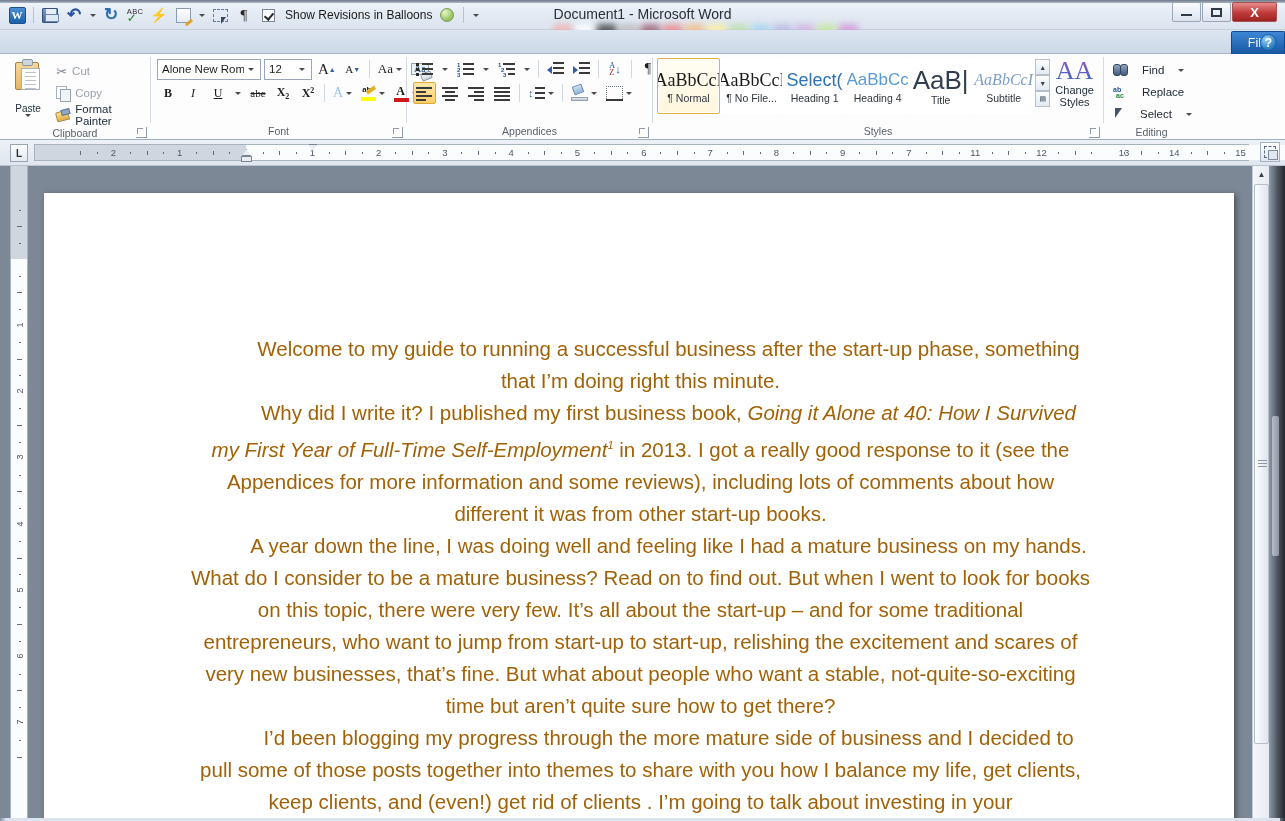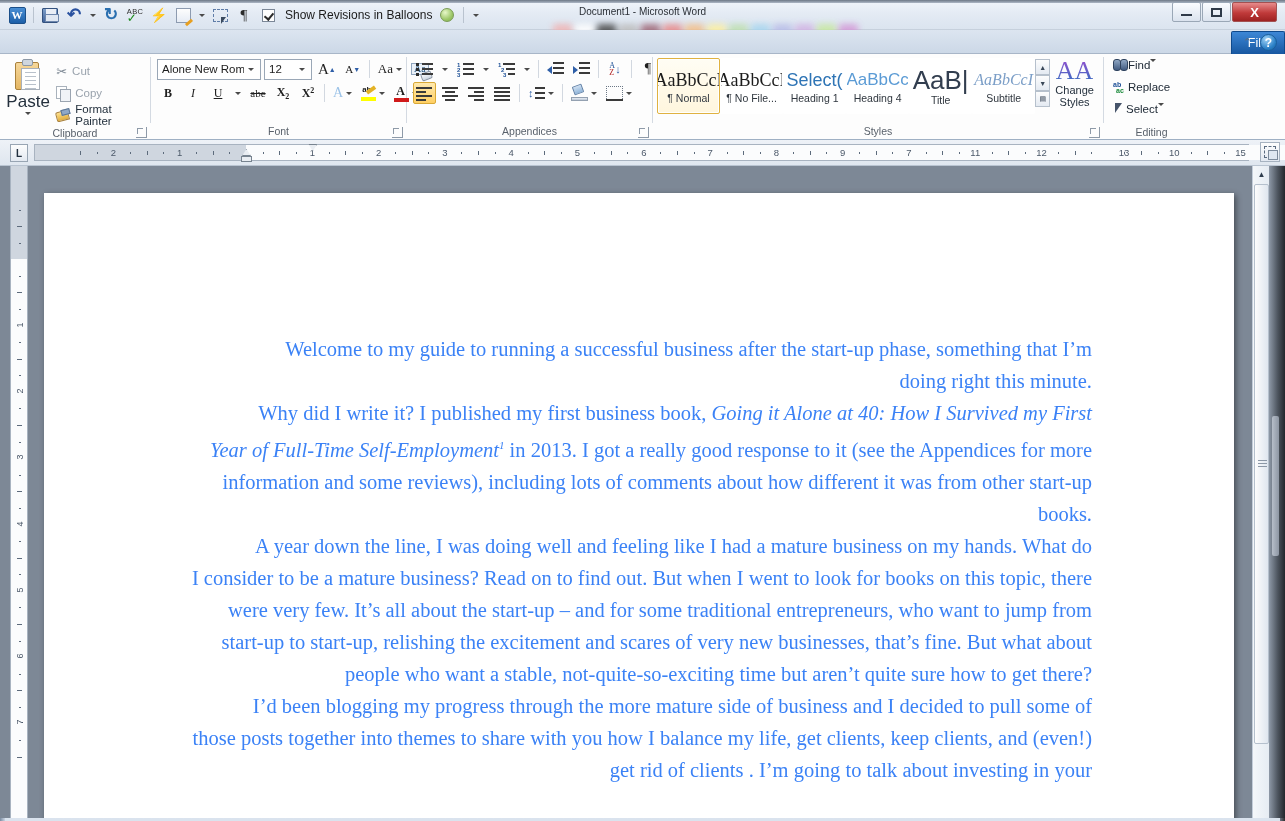--- a/index.html
+++ b/index.html
@@ -71,21 +71,21 @@
   .chk-ico{width:13px;height:13px;border:1px solid #7b8797;background:#fdfdfd;position:relative;}
   .chk-ico:after{content:"";position:absolute;left:3px;top:1px;width:4px;height:7px;
     border:solid #2b2b2b;border-width:0 2px 2px 0;transform:rotate(40deg);}
   .qat-label{font-size:12px;color:#1b1b1b;margin-left:4px;margin-right:2px;}
   .greenball{width:14px;height:14px;border-radius:50%;
     background:radial-gradient(circle at 35% 30%,#e7f7c9,#9ec86a 60%,#7fae4e);
     border:1px solid #7a9b55;}
 
   #win-title {
     position:absolute; left:0; right:0; top:6px; text-align:center;
-    font-size:10px; color:#2a2f36; pointer-events:none;
+    font-size:14px; color:#2a2f36; pointer-events:none;
   }
 
   
   #ghost-swatches{
     position:absolute; left:553px; top:22px; width:330px; height:19px;
     display:flex; gap:3px; align-items:center;
     filter: blur(3px); opacity:.85; pointer-events:none;
   }
   #ghost-swatches div{ width:19px; height:15px; border-radius:2px; }
 
@@ -138,21 +138,21 @@
   
   .paste-btn{ width:54px; display:flex; flex-direction:column; align-items:center; padding-top:2px;}
   .clipboard-ico{ width:30px;height:32px; position:relative;}
   .clipboard-ico .board{position:absolute;left:2px;top:3px;width:24px;height:28px;
      background:linear-gradient(#f6d79a,#e4b663);border:1px solid #a9813c;border-radius:2px;}
   .clipboard-ico .clip{position:absolute;left:9px;top:0px;width:11px;height:7px;
      background:#cfd6de;border:1px solid #8c98a6;border-radius:2px;}
   .clipboard-ico .sheet{position:absolute;left:8px;top:9px;width:19px;height:22px;
      background:#fff;border:1px solid #a8b0ba;}
   .clipboard-ico .sheet i{display:block;height:1px;background:#b9c1cb;margin:3px 3px 0 3px;font-style:normal;}
-  .paste-lbl{font-size:17px;color:#24303d;margin-top:1px;}
+  .paste-lbl{font-size:10px;color:#24303d;margin-top:12px;}
   .cb-item{ display:flex;align-items:center;gap:5px; height:22px; font-size:11.5px;color:#9aa3ad; padding:0 4px;}
   .cb-item.enabled{ color:#23303d; }
   .cut-ico{ color:#7f8a96; font-size:13px; }
   .copy-ico{ width:14px;height:14px;position:relative;}
   .copy-ico:before{content:"";position:absolute;left:0;top:0;width:9px;height:11px;background:#fff;border:1px solid #a9b2bc;}
   .copy-ico:after{content:"";position:absolute;left:4px;top:3px;width:9px;height:11px;background:#f0f3f7;border:1px solid #9aa4b0;}
   .fp-ico{ width:16px;height:14px;position:relative;}
   .fp-ico:before{content:"";position:absolute;left:0;top:3px;width:11px;height:8px;background:linear-gradient(#ffe08a,#e2ae3e);border:1px solid #a9813c;border-radius:2px 0 0 2px;transform:rotate(-15deg);}
   .fp-ico:after{content:"";position:absolute;right:0;top:1px;width:7px;height:4px;background:#8fa8c7;border:1px solid #5d7694;transform:rotate(-15deg);}
 
@@ -220,21 +220,21 @@
   .stylebox .prev{ font-size:18px; line-height:24px; white-space:nowrap; color:#1c1c1c; }
   .stylebox .nm{ font-size:10.5px; color:#30373f; white-space:nowrap; }
   .styles-scroll{ width:15px; display:flex; flex-direction:column; justify-content:space-between; padding:1px 0;}
   .ssbtn{ width:15px;height:16px; border:1px solid #b6c0cc;background:linear-gradient(#fdfdfd,#e4eaf2);
      display:flex;align-items:center;justify-content:center;font-size:7px;color:#3a4758;}
   .chgstyles{ width:56px; display:flex; flex-direction:column; align-items:center; }
   .aa-ico{ font-family:"Liberation Serif",serif; font-size:26px; line-height:26px;
      background:linear-gradient(#9a4fd0,#2f6fc0); -webkit-background-clip:text; background-clip:text; color:transparent; }
 
   
-  .editrow{ display:flex;gap:0; height:22px; font-size:11.5px;color:#202b37; padding:0 3px;}
+  .editrow{ display:flex;align-items:center; gap:14px; height:22px; font-size:11.5px;color:#202b37; padding:0 3px;}
   .binoc{ position:relative; width:15px;height:12px;}
   .binoc:before,.binoc:after{content:"";position:absolute;top:0;width:6px;height:10px;border-radius:3px;
      background:linear-gradient(#8fa7c4,#405a80);border:1px solid #2f435f;}
   .binoc:before{left:0;} .binoc:after{right:0;}
   .repl-ico{position:relative;width:15px;height:13px;}
   .repl-ico .abv{position:absolute;left:0;top:0;font-size:7px;font-weight:bold;color:#1c4f96;}
   .repl-ico .acv{position:absolute;left:3px;bottom:0;font-size:7px;font-weight:bold;color:#1a8a3a;}
   .cursor-ico{position:relative;width:13px;height:13px;}
   .cursor-ico:after{content:"";position:absolute;left:2px;top:0;border-left:7px solid #46546a;
      border-bottom:10px solid transparent;border-right:3px solid transparent;}
@@ -270,22 +270,22 @@
   .vtick{ position:absolute; left:6px; width:5px; height:1px; background:#5d6b7c; }
   .vtick.dot{ left:8px; width:2px; }
   .vnum{ position:absolute; left:3px; font-size:9px; color:#4b5869;
      transform: rotate(-90deg); transform-origin:center; width:12px; text-align:center;}
   #page{
     position:absolute; left:44px; top:27px; width:1190px; height:640px;
     background:#fff; box-shadow:2px 2px 6px rgba(0,0,0,.45);
   }
   #doctext{
     position:absolute; left:145px; top:140px; width:903px;
-    font-family:Liberation Serif, serif; font-size:20.5px; line-height:32px;
-    color:#3b82f6; text-align:right;
+    font-family:Liberation Sans, sans-serif; font-size:20.5px; line-height:32px;
+    color:#a16207; text-align:center;
   }
   #doctext p{ text-indent:56px; margin:0; }
   #doctext i{ font-style:italic; }
   #doctext sup{ font-size:11px; vertical-align:super; font-style:italic; }
 
   
   #vscroll{ position:absolute; right:16px; top:0; width:17px; height:652px;
      background:linear-gradient(90deg,#f4f7fa,#e6ecf3); border-left:1px solid #c3cdd9; }
   .sb-arrow{ width:17px;height:17px; display:flex;align-items:center;justify-content:center;
      font-size:8px;color:#2f3d4e; }
@@ -784,21 +784,21 @@
         <div class="rtick" style="left: 973.45px;"></div>
         <div class="rtick dot" style="left: 990.025px;"></div>
         <div class="rnum" style="left: 1006.6px;">12</div>
         <div class="rtick dot" style="left: 1023.17px;"></div>
         <div class="rtick" style="left: 1039.75px;"></div>
         <div class="rtick dot" style="left: 1056.32px;"></div>
         <div class="rnum" style="left: 1089px;">13</div>
         <div class="rtick dot" style="left: 1089.47px;"></div>
         <div class="rtick" style="left: 1106.05px;"></div>
         <div class="rtick dot" style="left: 1122.62px;"></div>
-        <div class="rnum" style="left: 1139.2px;">10</div>
+        <div class="rnum" style="left: 1139.2px;">14</div>
         <div class="rtick dot" style="left: 1155.78px;"></div>
         <div class="rtick" style="left: 1172.35px;"></div>
         <div class="rtick dot" style="left: 1188.92px;"></div>
         <div class="rnum" style="left: 1205.5px;">15</div>
         <div class="indent-first" style="left: 273.3px; top: -1px;"></div>
         <div class="indent-hang" style="left: 207px; top: 4px;"></div>
         <div class="indent-left" style="left: 206px; top: 11px;"></div>
       </div>
     <div id="ruler-right-btn">
         <span class="g"></span>

